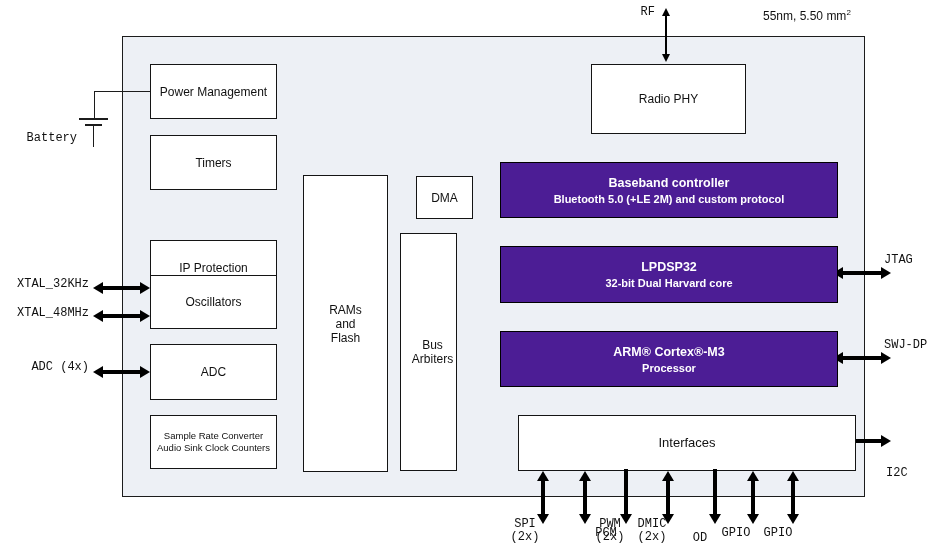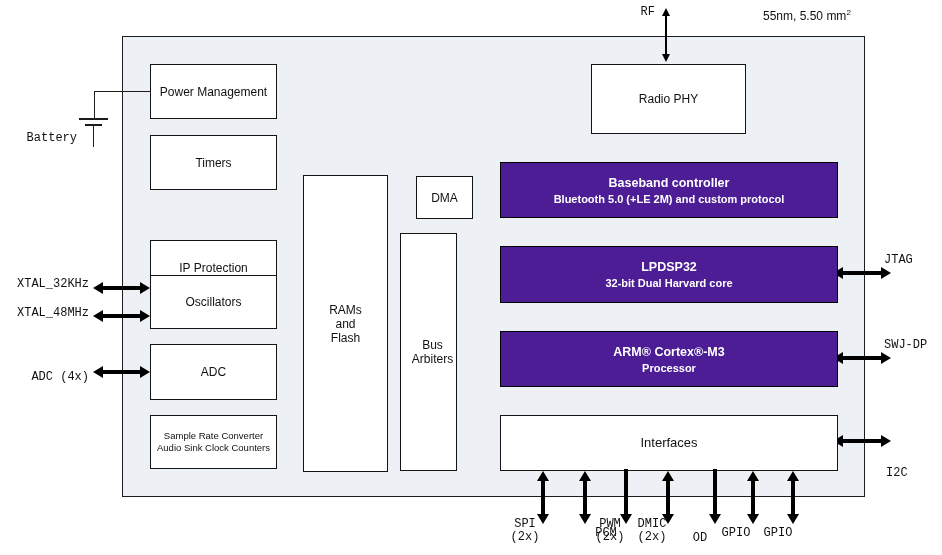--- a/index.html
+++ b/index.html
@@ -70,21 +70,21 @@
   <div class="wire" style="left:94px; top:91px; width:1px; height:27px;"></div>
   <div class="wire" style="left:79px; top:118px; width:29px; height:2px;"></div>
   <div class="wire" style="left:85px; top:124px; width:17px; height:2px;"></div>
   <div class="wire" style="left:93px; top:126px; width:1px; height:21px;"></div>
   <div class="lbl r" style="left:15px; top:132px; width:62px;">Battery</div>
 
   <div class="lbl r" style="left:5px; top:278px; width:84px;">XTAL_32KHz</div>
   <div class="ha" style="left:102px; top:286px; width:39px;"></div>
   <div class="lbl r" style="left:5px; top:307px; width:84px;">XTAL_48MHz</div>
   <div class="ha" style="left:102px; top:314px; width:39px;"></div>
-  <div class="lbl r" style="left:5px; top:361px; width:84px;margin-top:10px;">ADC (4x)</div>
+  <div class="lbl r" style="left:5px; top:361px; width:84px;">ADC (4x)</div>
   <div class="ha" style="left:102px; top:370px; width:39px;"></div>
 
   <div class="lbl" style="left:884px; top:254px;">JTAG</div>
   <div class="ha" style="left:842px; top:271px; width:40px;"></div>
   <div class="lbl" style="left:884px; top:339px;">SWJ-DP</div>
   <div class="ha" style="left:842px; top:356px; width:40px;"></div>
   <div class="ha" style="left:842px; top:439px; width:40px;"></div>
   <div class="lbl" style="left:886px; top:433px;margin-top:34px;">I2C</div>
 
   <div class="blk" style="left:150px; top:64px;  width:127px; height:55px;">Power Management</div>
@@ -109,21 +109,21 @@
   </div>
   <div class="blk blue" style="left:500px; top:246px; width:338px; height:57px;">
     <div class="t">LPDSP32</div>
     <div class="s">32-bit Dual Harvard core</div>
   </div>
   <div class="blk blue" style="left:500px; top:331px; width:338px; height:56px;">
     <div class="t">ARM® Cortex®-M3</div>
     <div class="s">Processor</div>
   </div>
 
-  <div class="blk" style="left:500px; top:415px; width:338px; height:56px; font-size:13px;">Interfaces</div>
+  <div class="blk" style="left:518px; top:415px; width:338px; height:56px; font-size:13px;">Interfaces</div>
 
   <div class="va" style="left:541px; top:480px; height:35px;"></div>
   <div class="va" style="left:583px; top:480px; height:35px;"></div>
   <div class="va down-only" style="left:624px; top:469px; height:46px;"></div>
   <div class="va" style="left:666px; top:480px; height:35px;"></div>
   <div class="va down-only" style="left:713px; top:469px; height:46px;"></div>
   <div class="va" style="left:751px; top:480px; height:35px;"></div>
   <div class="va" style="left:791px; top:480px; height:35px;"></div>
 
   <div class="lbl c" style="left:505px; top:518px; width:40px;">

